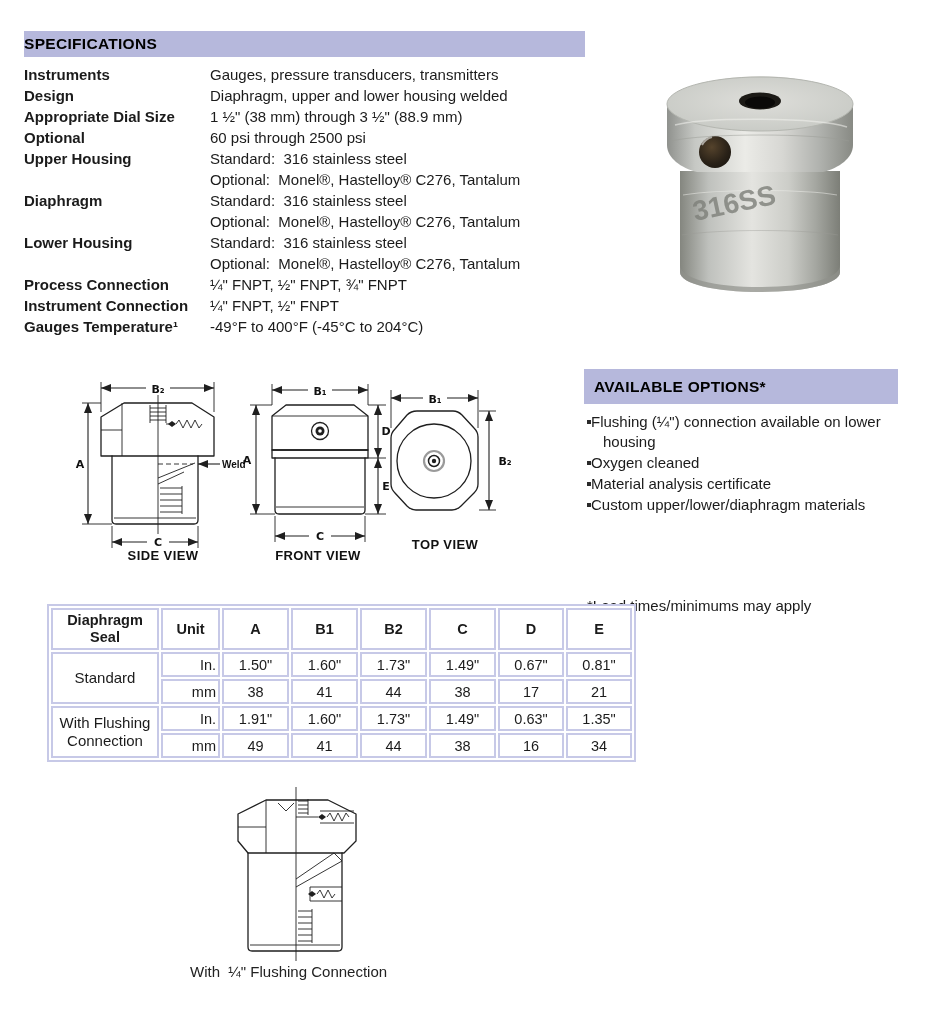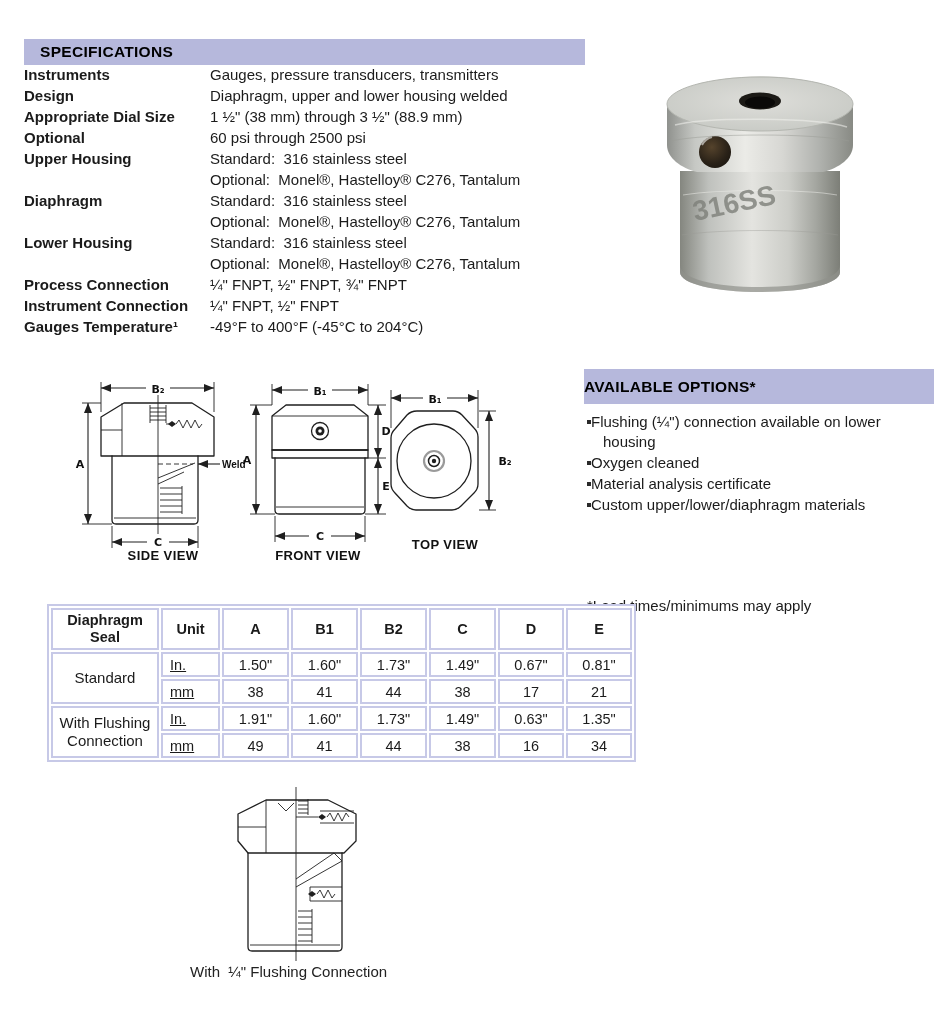--- a/index.html
+++ b/index.html
@@ -1,22 +1,22 @@
 <!DOCTYPE html>
 <html><head>
 <meta charset="utf-8">
 <style>
   html,body{margin:0;padding:0;background:#fff;}
   body{font-family:"Liberation Sans","DejaVu Sans",sans-serif;color:#1b1b1b;}
   .page{position:relative;width:948px;height:1024px;background:#ffffff;overflow:hidden;}
 
   .banner{position:absolute;background:#b6b8dc;display:flex;align-items:center;
           font-weight:bold;font-size:15.5px;color:#000;letter-spacing:.3px;}
-  .spec-banner{left:24px;top:39px;width:561px;height:26px;padding-left:16px;box-sizing:border-box;}
-  .opt-banner{left:584px;top:369px;width:350px;height:35px;padding-left:0;box-sizing:border-box;}
+  .spec-banner{left:24px;top:31px;width:561px;height:26px;padding-left:0;box-sizing:border-box;}
+  .opt-banner{left:584px;top:369px;width:314px;height:35px;padding-left:10px;box-sizing:border-box;}
 
   .spec-list{position:absolute;left:24px;top:64px;width:600px;}
   .spec-row{display:flex;height:21px;line-height:21px;font-size:15px;}
   .spec-label{width:186px;flex:none;font-weight:bold;white-space:nowrap;}
   .spec-value{white-space:pre;}
 
   .options{position:absolute;left:586px;top:412px;width:332px;font-size:15px;}
   .options ul{list-style:none;margin:0;padding:0;}
   .options li{position:relative;padding-left:17px;text-indent:-12px;line-height:20px;margin-bottom:1px;}
   .options li .li-text{text-indent:0;}
@@ -24,21 +24,21 @@
 
   .footnote{position:absolute;left:587px;top:597px;font-size:15px;}
 
   .dim-table{position:absolute;left:15px;top:604px;width:570px;border-collapse:separate;
              border-spacing:2px;table-layout:fixed;border:2px solid #c7c9e7;background:#fff;
              font-size:14.5px;margin-left:32px;}
   .dim-table th,.dim-table td{border:2px solid #c7c9e7;text-align:center;vertical-align:middle;
              background:#fff;padding:0 2px;box-sizing:border-box;}
   .dim-table th{font-weight:bold;height:42px;line-height:17px;}
   .dim-table td{height:25px;}
-  .dim-table td.unit{text-align:left;padding-left:7px;text-decoration:underline;}
+  .dim-table td.unit{text-align:right;padding-left:7px;}
   .dim-table td.group{font-size:15px;line-height:18px;}
 
   .draw{position:absolute;}
   .ln{fill:none;stroke:#1f1f1f;stroke-width:1.3;stroke-linejoin:round;stroke-linecap:round;}
   .thin{fill:none;stroke:#1f1f1f;stroke-width:0.9;}
   .dim{fill:none;stroke:#1f1f1f;stroke-width:1.1;}
   .dash{fill:none;stroke:#1f1f1f;stroke-width:0.9;stroke-dasharray:5 3;}
   .dimlbl{font:bold 11px "DejaVu Sans",sans-serif;fill:#111;text-anchor:middle;}
   .caplbl{font:bold 13px "Liberation Sans","DejaVu Sans",sans-serif;fill:#111;text-anchor:middle;letter-spacing:.4px;}
   .weldlbl{font:bold 10px "Liberation Sans","DejaVu Sans",sans-serif;fill:#111;}

